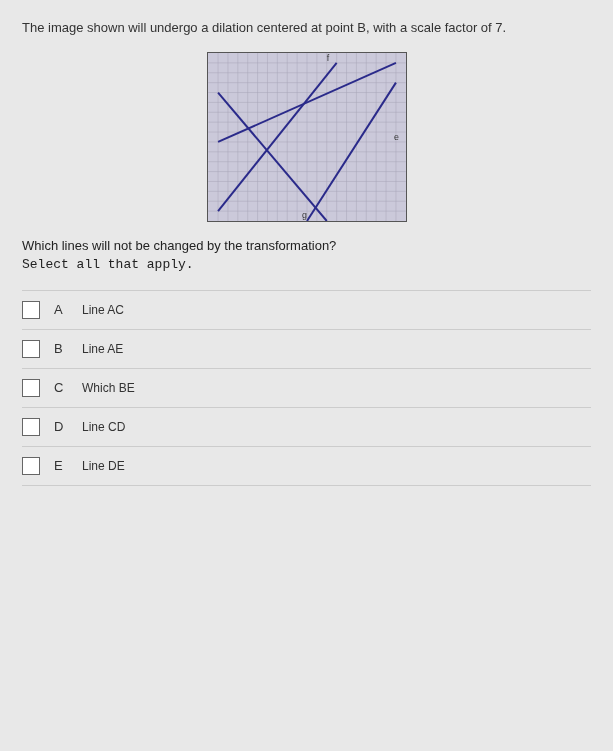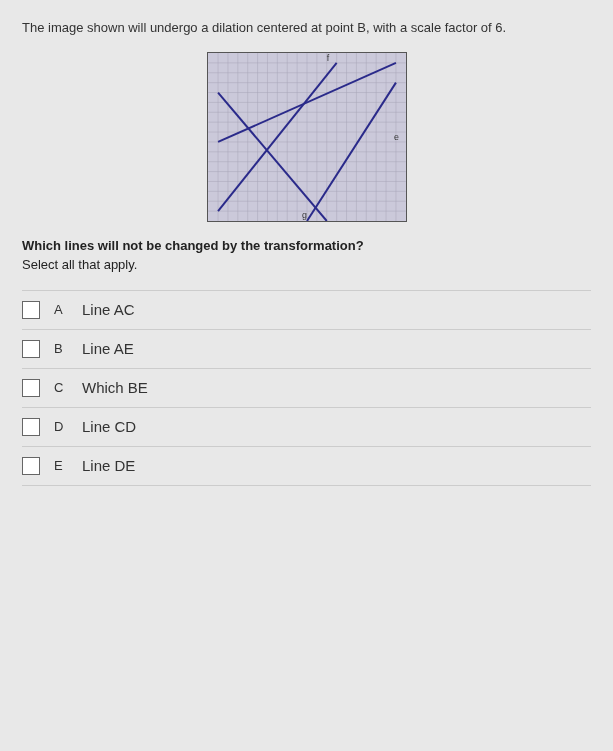--- a/index.html
+++ b/index.html
@@ -45,27 +45,28 @@
       position: absolute;
       top: 0; left: 0;
       width: 100%;
       height: 100%;
     }
 
     .which-lines-text {
       font-size: 13px;
       color: #222;
       margin-bottom: 4px;
-      font-weight: 700;
+      font-weight: 400;
     }
 
     .select-all-text {
       font-size: 13px;
       color: #222;
       margin-bottom: 18px;
+      font-family: Liberation Mono, monospace;
     }
 
     .options-list {
       display: flex;
       flex-direction: column;
       gap: 0px;
     }
 
     .option-item {
       display: flex;
@@ -92,29 +93,29 @@
     }
 
     .option-letter {
       font-size: 13px;
       color: #333;
       font-weight: 500;
       min-width: 14px;
     }
 
     .option-label {
-      font-size: 15px;
+      font-size: 12px;
       color: #333;
       text-align: right;
     }
   </style>
 </head>
 <body>
 
-<p class="question-text">The image shown will undergo a dilation centered at point B, with a scale factor of 6.</p>
+<p class="question-text">The image shown will undergo a dilation centered at point B, with a scale factor of 7.</p>
 
 <div class="graph-container">
   <div class="graph-wrapper">
     <svg class="grid-canvas" viewBox="0 0 200 170" xmlns="http://www.w3.org/2000/svg">
 
       <rect width="200" height="170" fill="#cbc9da"></rect>
 
       <g stroke="#a8a6b8" stroke-width="0.5">
         <line x1="10" y1="0" x2="10" y2="170"></line>
         <line x1="20" y1="0" x2="20" y2="170"></line>

